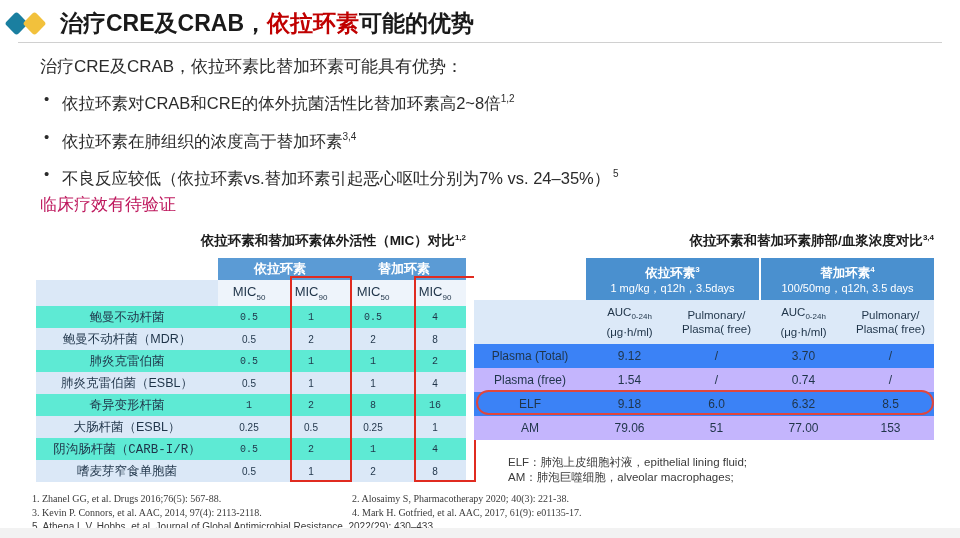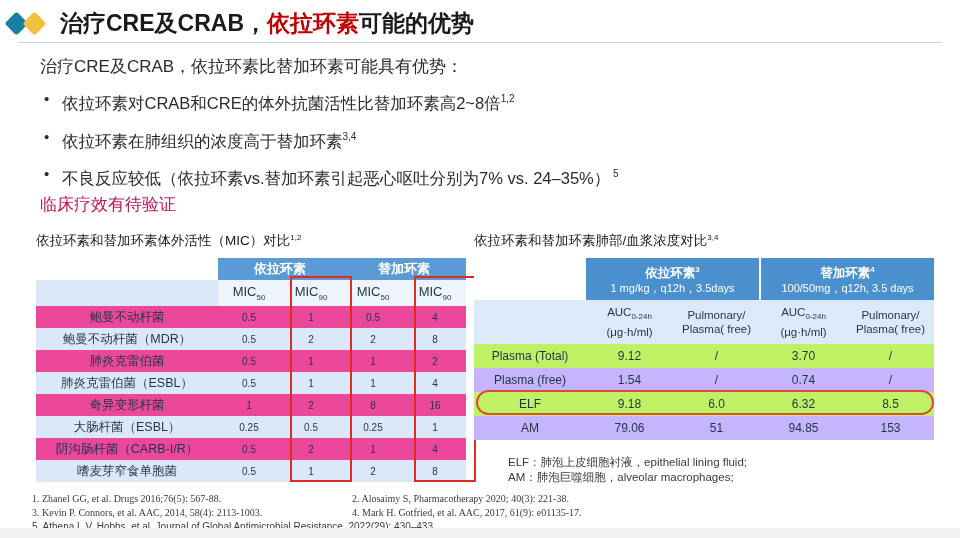--- a/index.html
+++ b/index.html
@@ -38,21 +38,21 @@
   .bullet { display: flex; font-size: 16.5px; color: #2b2b2b; margin-bottom: 12px; line-height: 21px; }
   .bullet .dot { width: 18px; flex: 0 0 18px; text-align: left; font-size: 15px; }
   .sup { font-size: 10px; vertical-align: super; }
   .closing {
     position: absolute; left: 40px; top: 193px;
     font-size: 17px; color: #be185d;
   }
 
   
   .tbl-title {
-    font-size: 13.5px; font-weight: normal; color: #1a1a1a; text-align: left;
+    font-size: 13.5px; font-weight: bold; color: #1a1a1a; text-align: right;
   }
   table { border-collapse: collapse; width: 100%; }
   td, th { padding: 0; font-weight: normal; }
   .sub { font-size: 8px; vertical-align: sub; }
   .supsm { font-size: 8px; vertical-align: super; }
 
   
   #left-block { position: absolute; left: 36px; top: 232px; width: 430px; }
   #left-block .tbl-title { margin-bottom: 8px; }
   #mic-table { font-size: 12.5px; color: #1f3449; }
@@ -60,21 +60,21 @@
   #mic-table .hdr-grp {
     background: #5b9bd5; color: #ffffff; font-weight: bold; font-size: 13px;
     text-align: center; height: 22px;
   }
   #mic-table .sub-blank { background: #dbe8f7; }
   #mic-table .sub-h {
     background: #eef4fb; text-align: center; height: 26px; font-size: 13px; color:#1f3449;
   }
   #mic-table td.name { text-align: center; padding: 0 4px; font-size: 12.5px; }
   #mic-table td.val { text-align: center; font-size: 10px; }
-  #mic-table tr.r0 td { background: #ec4899; }
+  #mic-table tr.r0 td { background: #5eead4; font-family: Liberation Mono, monospace; }
   #mic-table tr.r1 td { background: #dbe8f7; text-align: center; }
   #mic-table tr.body td { height: 22px; }
   #mic-table tr.body td.name { background-image: none; }
   #mic-table tr.r1 td.name { background: #dbe8f7; }
 
   
   .redbox {
     position: absolute; border: 2px solid #e02b20; pointer-events: none;
   }
 
@@ -91,21 +91,21 @@
   #phk-table .hdr-grp .gname { font-weight: bold; font-size: 12.5px; }
   #phk-table .hdr-grp .gdose { font-size: 11px; }
   #phk-table .sub-blank { background: #dce9f8; }
   #phk-table .sub-h {
     background: #dce9f8; text-align: center; height: 44px; font-size: 11.5px;
     line-height: 14px; padding: 2px 2px; color: #1f3449;
   }
   #phk-table td.rname { text-align: center; font-size: 12px; }
   #phk-table td.v { text-align: center; font-size: 12px; }
   #phk-table tr.body td { height: 24px; }
-  #phk-table tr.w td { background: #bef264; }
+  #phk-table tr.w td { background: #3b82f6; }
   #phk-table tr.b td { background: #c4b5fd; }
   .elf-box {
     position: absolute; border: 2px solid #e0463c; border-radius: 13px;
     pointer-events: none;
   }
   .abbr {
     position: absolute; left: 508px; top: 455px;
     font-size: 11.5px; color: #3a3a3a; line-height: 15px;
   }
 
@@ -304,40 +304,40 @@
           <td class="rname">ELF</td>
           <td class="v">9.18</td>
           <td class="v">6.0</td>
           <td class="v">6.32</td>
           <td class="v">8.5</td>
         </tr>
         <tr class="body b">
           <td class="rname">AM</td>
           <td class="v">79.06</td>
           <td class="v">51</td>
-          <td class="v">94.85</td>
+          <td class="v">77.00</td>
           <td class="v">153</td>
         </tr>
       </tbody>
     </table>
   </div>
 
   <div class="elf-box" style="left:476px; top:390px; width:458px; height:25px;"></div>
 
   <div class="abbr">
     <div>ELF：肺泡上皮细胞衬液，epithelial lining fluid;</div>
     <div>AM：肺泡巨噬细胞，alveolar macrophages;</div>
   </div>
 
   <div class="fnotes">
     <div class="fn-grid">
       <div class="fn-col-l">1. Zhanel GG, et al. Drugs 2016;76(5): 567-88.</div>
       <div class="fn-col-r">2. Alosaimy S, Pharmacotherapy 2020; 40(3): 221-38.</div>
     </div>
     <div class="fn-grid">
-      <div class="fn-col-l">3. Kevin P. Connors, et al. AAC, 2014, 58(4): 2113-1003.</div>
+      <div class="fn-col-l">3. Kevin P. Connors, et al. AAC, 2014, 97(4): 2113-2118.</div>
       <div class="fn-col-r">4. Mark H. Gotfried, et al. AAC, 2017, 61(9): e01135-17.</div>
     </div>
     <div class="fn-wide">5. Athena L.V. Hobbs, et al. Journal of Global Antimicrobial Resistance, 2022(29): 430–433.</div>
   </div>
 
   <div class="bottom-strip"></div>
 </div>
 
 </body></html>

